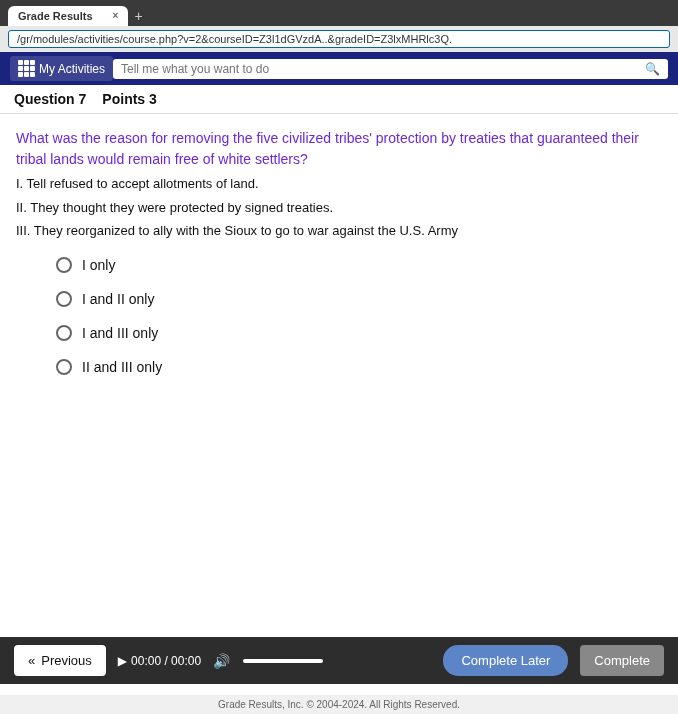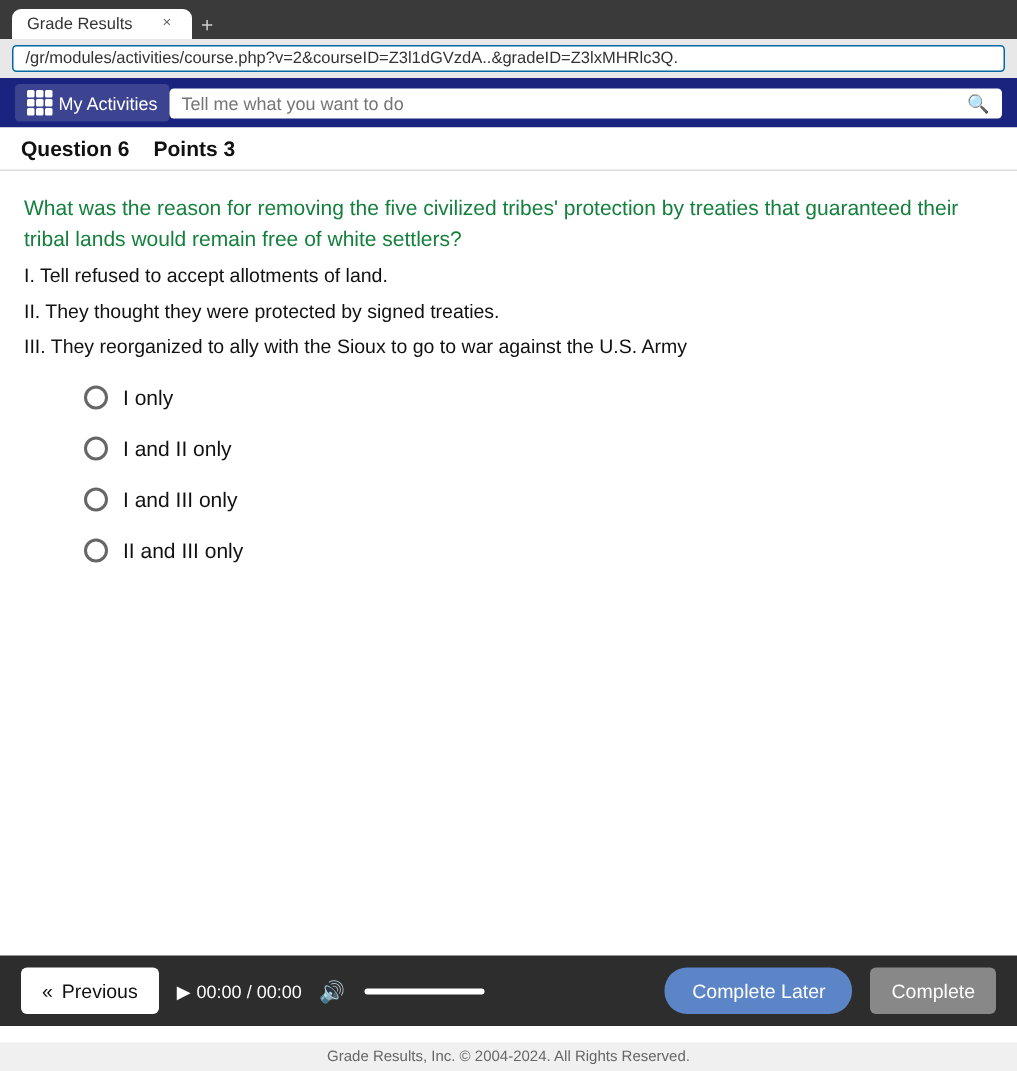--- a/index.html
+++ b/index.html
@@ -22,20 +22,21 @@
     }
     .tab {
       background: #fff;
       border-radius: 6px 6px 0 0;
       padding: 4px 10px;
       font-size: 11px;
       color: #333;
       display: flex;
       gap: 20px;
       min-width: 120px;
+      font-weight: bold;
     }
     .tab-close {
       color: #666;
       font-size: 10px;
       cursor: pointer;
     }
     .tab-add {
       color: #ccc;
       font-size: 14px;
       cursor: pointer;
@@ -123,21 +124,21 @@
       color: #111;
     }
 
     
     .main-content {
       padding: 14px 16px 0 16px;
       background: #fff;
     }
     .question-text {
       font-size: 14px;
-      color: #15803d;
+      color: #6d28d9;
       line-height: 1.5;
       margin-bottom: 0;
     }
     .option-list {
       list-style: none;
       margin: 16px 0 0 40px;
     }
     .option-item {
       display: flex;
       align-items: center;
@@ -280,21 +281,21 @@
     </span>
     <span>My Activities</span>
   </div>
   <div class="search-bar">
     <input type="text" placeholder="Tell me what you want to do" style="">
     <span>🔍</span>
   </div>
 </div>
 
 <div class="question-header">
-  <span class="q-label">Question 6</span>
+  <span class="q-label">Question 7</span>
   <span class="q-points">Points 3</span>
 </div>
 
 <div class="main-content">
   <p class="question-text">What was the reason for removing the five civilized tribes' protection by treaties that guaranteed their tribal lands would remain free of white settlers?</p>
 
   <div class="subtext-list">
     <p>I. Tell refused to accept allotments of land.</p>
     <p>II. They thought they were protected by signed treaties.</p>
     <p>III. They reorganized to ally with the Sioux to go to war against the U.S. Army</p>

